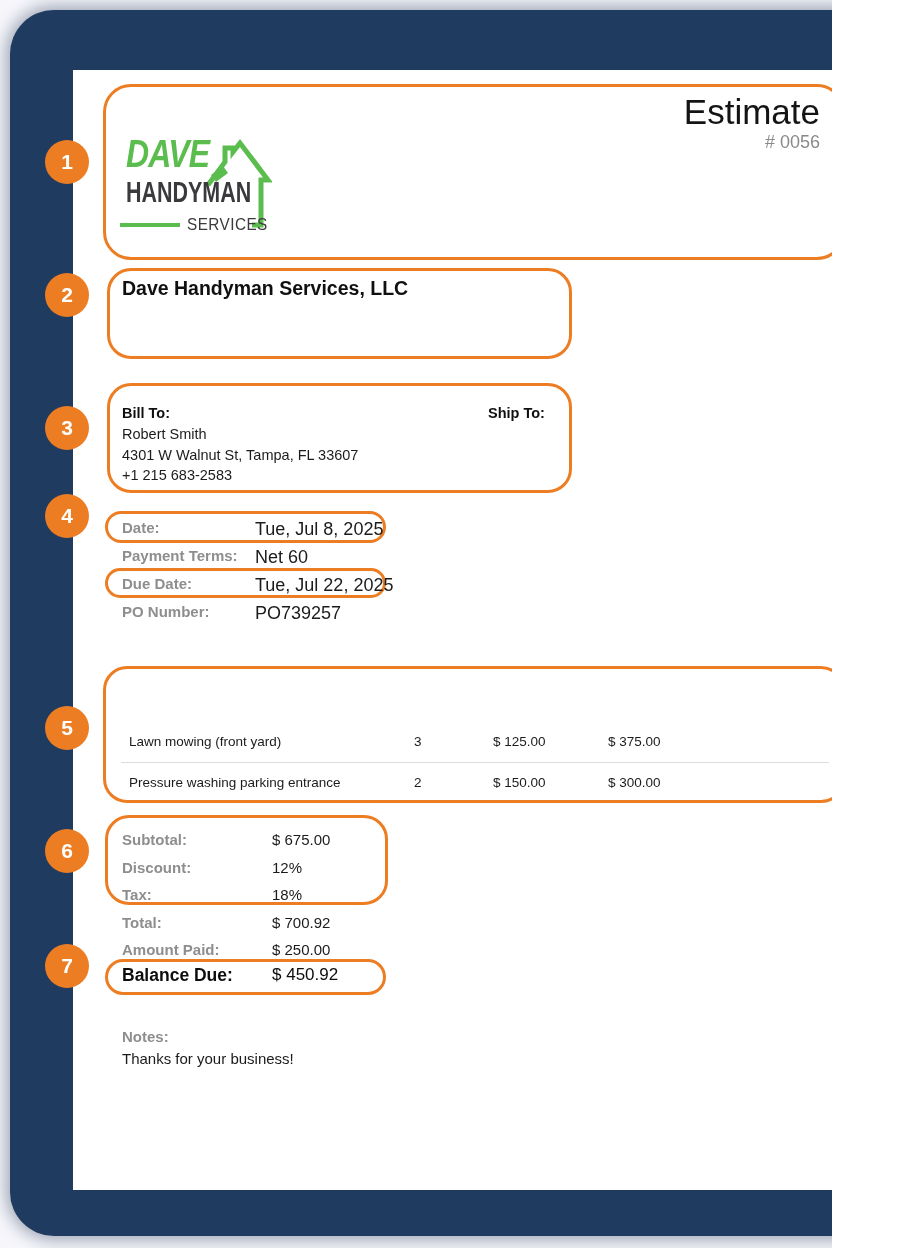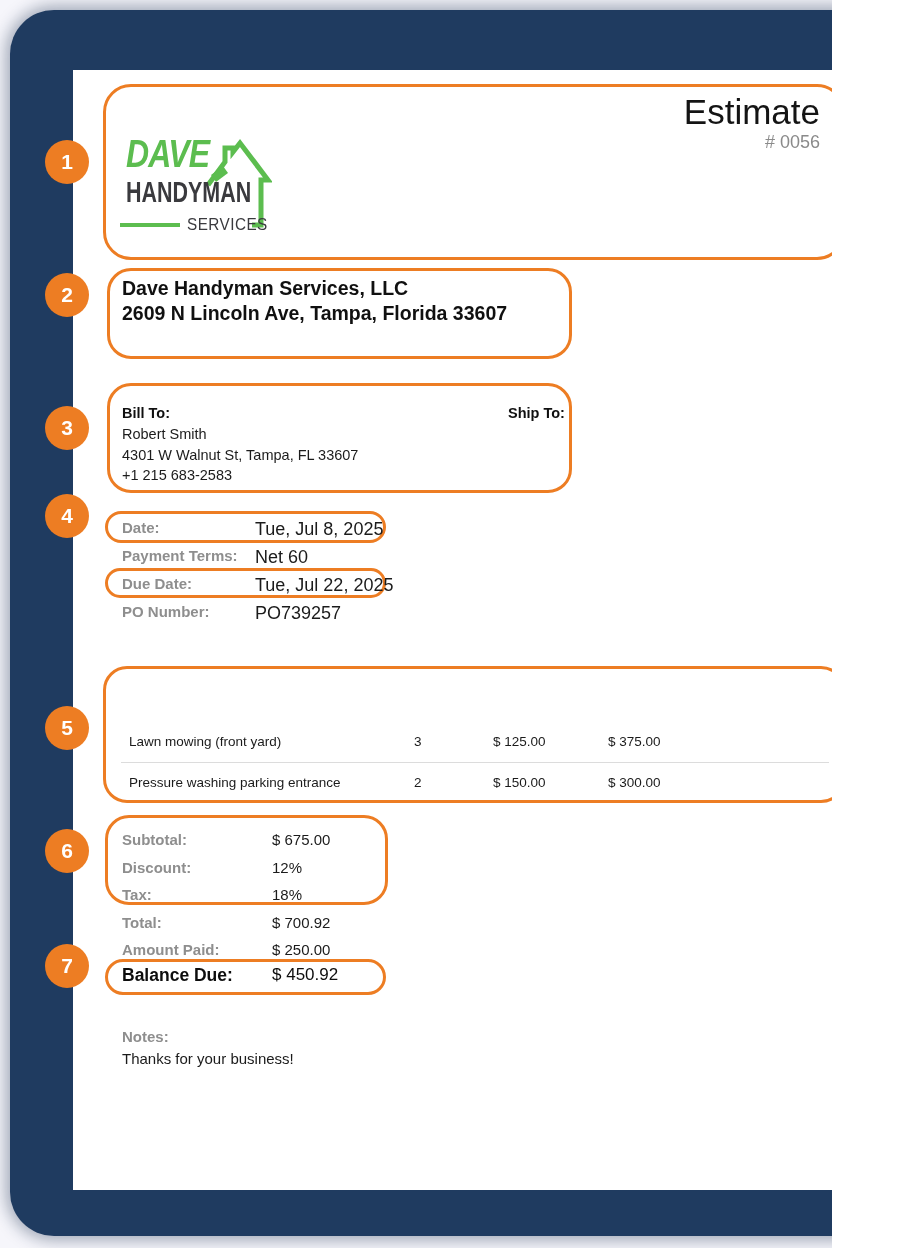--- a/index.html
+++ b/index.html
@@ -103,25 +103,24 @@
         </svg>
         <div class="logo-handyman">HANDYMAN</div>
         <div class="logo-services-row">
           <span class="logo-line"></span>
           <span class="logo-services">SERVICES</span>
         </div>
       </div>
 
       <div class="company">
         <div>Dave Handyman Services, LLC</div>
-        <div>2609 N Lincoln Ave, Tampa, Florida 33607</div>
       </div>
 
       <div class="party-label" style="left:49px; top:335px;">Bill To:</div>
-      <div class="party-label" style="left:435px; top:335px;">Ship To:</div>
+      <div class="party-label" style="left:415px; top:335px;">Ship To:</div>
       <div class="party-line" style="left:49px; top:356px;">Robert Smith</div>
       <div class="party-line" style="left:49px; top:377px;">4301 W Walnut St, Tampa, FL 33607</div>
       <div class="party-line" style="left:49px; top:397px;">+1 215 683-2583</div>
 
       <div class="meta-label" style="top:449px;">Date:</div>
       <div class="meta-value" style="top:449px;">Tue, Jul 8, 2025</div>
       <div class="meta-label" style="top:477px;">Payment Terms:</div>
       <div class="meta-value" style="top:477px;">Net 60</div>
       <div class="meta-label" style="top:505px;">Due Date:</div>
       <div class="meta-value" style="top:505px;">Tue, Jul 22, 2025</div>

